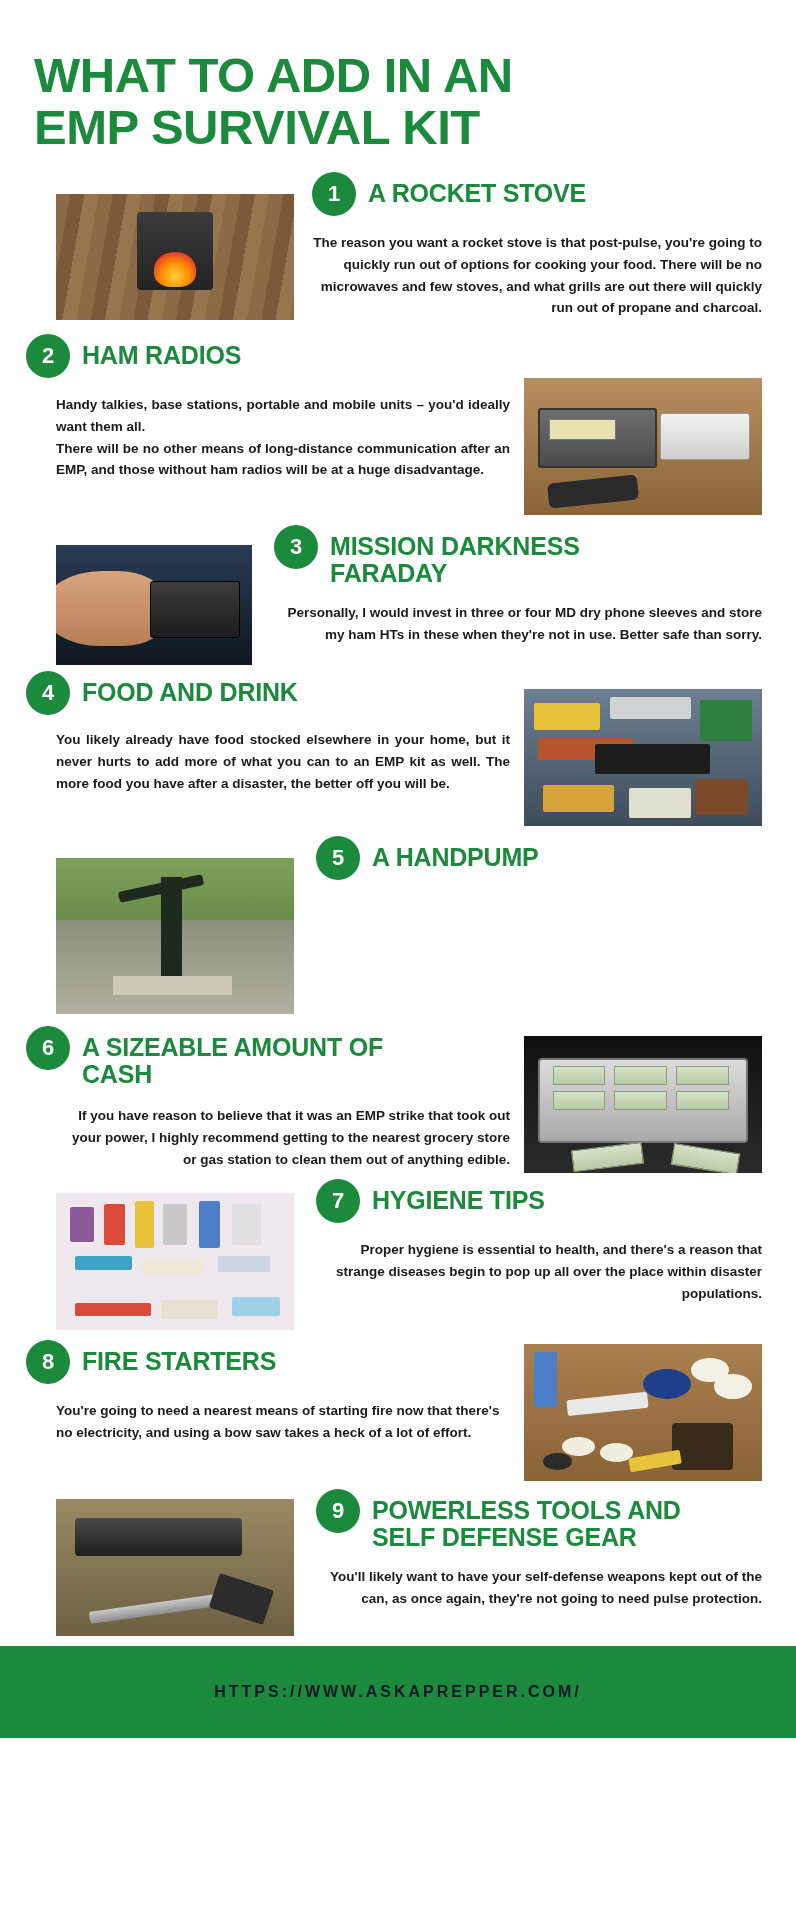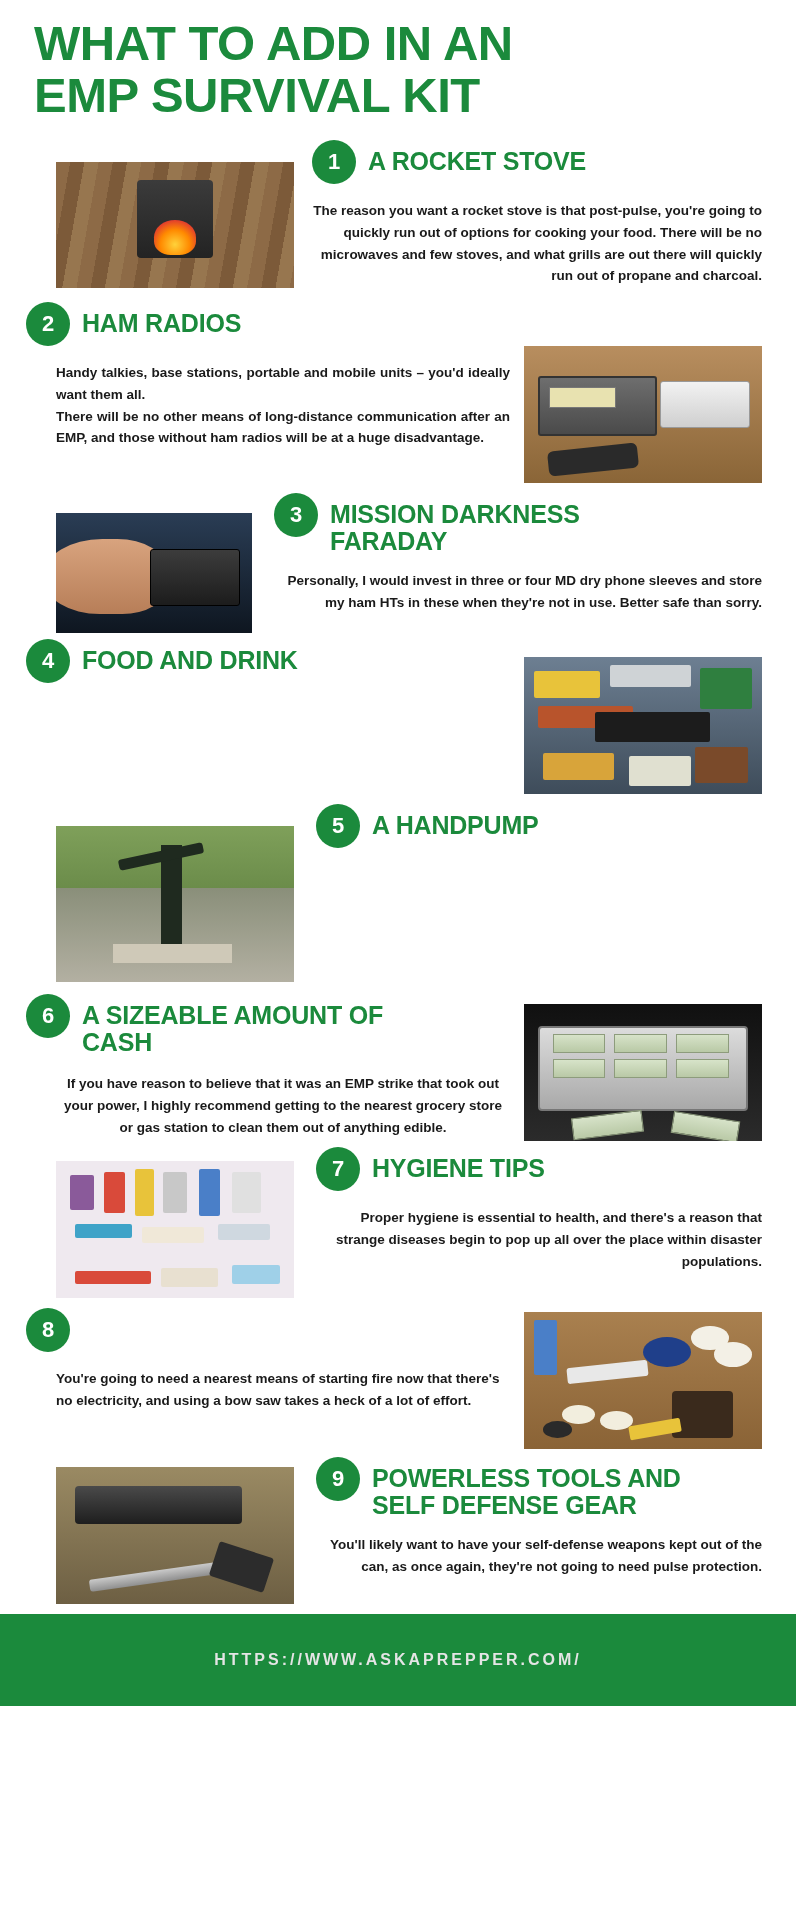--- a/index.html
+++ b/index.html
@@ -10,20 +10,21 @@
     font-family: "Liberation Sans", sans-serif;
     color: #1a1a1a;
     overflow: hidden;
     position: relative;
   }
   .page {
     width: 796px;
     height: 1706px;
     position: relative;
     padding: 0;
+    margin-top: 32px;
   }
   .title-block {
     padding: 18px 34px 6px 34px;
   }
   .title-line {
     font-size: 49px;
     line-height: 1.06;
     font-weight: 800;
     color: #1b8a3c;
     letter-spacing: -0.5px;
@@ -89,21 +90,21 @@
     left: 0;
     bottom: 0;
     width: 796px;
     height: 92px;
     background: #1b8a3c;
     display: flex;
     align-items: center;
     justify-content: center;
   }
   .footer-text {
-    color: #e5e5e5;
+    color: #0f172a;
     font-size: 16px;
     font-weight: 800;
     letter-spacing: 3px;
   }
 
   
   .photo { width: 100%; height: 100%; position: relative; overflow: hidden; }
   .ph-wood { background:
       repeating-linear-gradient(100deg, #8d6a46 0 14px, #7c5a39 14px 28px, #97764f 28px 42px);
   }
@@ -215,20 +216,21 @@
     </div>
   </div>
 
   <div class="section" style="margin-top:6px;">
     <div class="row">
       <div class="content" style="padding-left:26px;padding-right:14px;">
         <div class="head">
           <div class="badge">4</div>
           <div class="heading">FOOD AND DRINK</div>
         </div>
+        <div class="body" style="margin-top:14px;padding-left:30px;">You likely already have food stocked elsewhere in your home, but it never hurts to add more of what you can to an EMP kit as well. The more food you have after a disaster, the better off you will be.</div>
       </div>
       <div class="imgbox" style="width:238px;height:137px;margin-right:34px;margin-top:18px;">
         <div class="photo ph-food">
           <span style="left:4%;top:10%;width:28%;height:20%;background:#e8c33a;"></span>
           <span style="left:36%;top:6%;width:34%;height:16%;background:#cfd3d6;"></span>
           <span style="right:4%;top:8%;width:22%;height:30%;background:#2f7f3f;"></span>
           <span style="left:6%;top:36%;width:40%;height:16%;background:#b8542c;"></span>
           <span style="left:30%;top:40%;width:48%;height:22%;background:#1c1c1c;"></span>
           <span style="left:8%;bottom:10%;width:30%;height:20%;background:#d8a43a;"></span>
           <span style="left:44%;bottom:6%;width:26%;height:22%;background:#e0e0d0;"></span>
@@ -256,21 +258,21 @@
     </div>
   </div>
 
   <div class="section" style="margin-top:12px;">
     <div class="row">
       <div class="content" style="padding-left:26px;padding-right:14px;">
         <div class="head">
           <div class="badge">6</div>
           <div class="heading" style="max-width:330px;">A SIZEABLE AMOUNT OF CASH</div>
         </div>
-        <div class="body" style="margin-top:16px;padding-left:30px;text-align:center;">If you have reason to believe that it was an EMP strike that took out your power, I highly recommend getting to the nearest grocery store or gas station to clean them out of anything edible.</div>
+        <div class="body" style="margin-top:16px;padding-left:30px;text-align:right;">If you have reason to believe that it was an EMP strike that took out your power, I highly recommend getting to the nearest grocery store or gas station to clean them out of anything edible.</div>
       </div>
       <div class="imgbox" style="width:238px;height:137px;margin-right:34px;margin-top:10px;">
         <div class="photo ph-cash">
           <span class="case"></span>
           <span class="bill" style="left:12%;top:22%;width:22%;height:14%;"></span>
           <span class="bill" style="left:38%;top:22%;width:22%;height:14%;"></span>
           <span class="bill" style="left:64%;top:22%;width:22%;height:14%;"></span>
           <span class="bill" style="left:12%;top:40%;width:22%;height:14%;"></span>
           <span class="bill" style="left:38%;top:40%;width:22%;height:14%;"></span>
           <span class="bill" style="left:64%;top:40%;width:22%;height:14%;"></span>
@@ -307,20 +309,21 @@
         <div class="body right" style="margin-top:16px;">Proper hygiene is essential to health, and there's a reason that strange diseases begin to pop up all over the place within disaster populations.</div>
       </div>
     </div>
   </div>
 
   <div class="section" style="margin-top:10px;">
     <div class="row">
       <div class="content" style="padding-left:26px;padding-right:14px;">
         <div class="head">
           <div class="badge">8</div>
+          <div class="heading">FIRE STARTERS</div>
         </div>
         <div class="body" style="margin-top:16px;padding-left:30px;text-align:left;">You're going to need a nearest means of starting fire now that there's no electricity, and using a bow saw takes a heck of a lot of effort.</div>
       </div>
       <div class="imgbox" style="width:238px;height:137px;margin-right:34px;margin-top:4px;">
         <div class="photo ph-fire">
           <span style="position:absolute;left:4%;top:6%;width:10%;height:40%;background:#4a7fc8;border-radius:2px;"></span>
           <span style="position:absolute;left:18%;top:38%;width:34%;height:12%;background:#e8e8e8;border-radius:3px;transform:rotate(-6deg);"></span>
           <span style="position:absolute;left:16%;bottom:18%;width:14%;height:14%;background:#f2eede;border-radius:50%;"></span>
           <span style="position:absolute;left:32%;bottom:14%;width:14%;height:14%;background:#f2eede;border-radius:50%;"></span>
           <span style="position:absolute;left:8%;bottom:8%;width:12%;height:12%;background:#2a2a2a;border-radius:50%;"></span>

